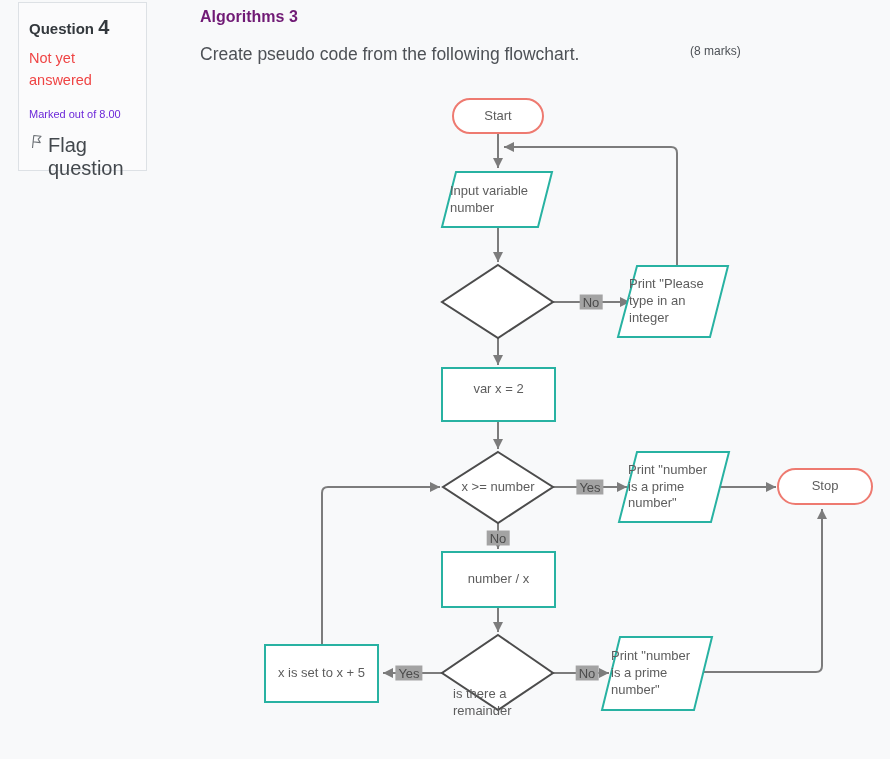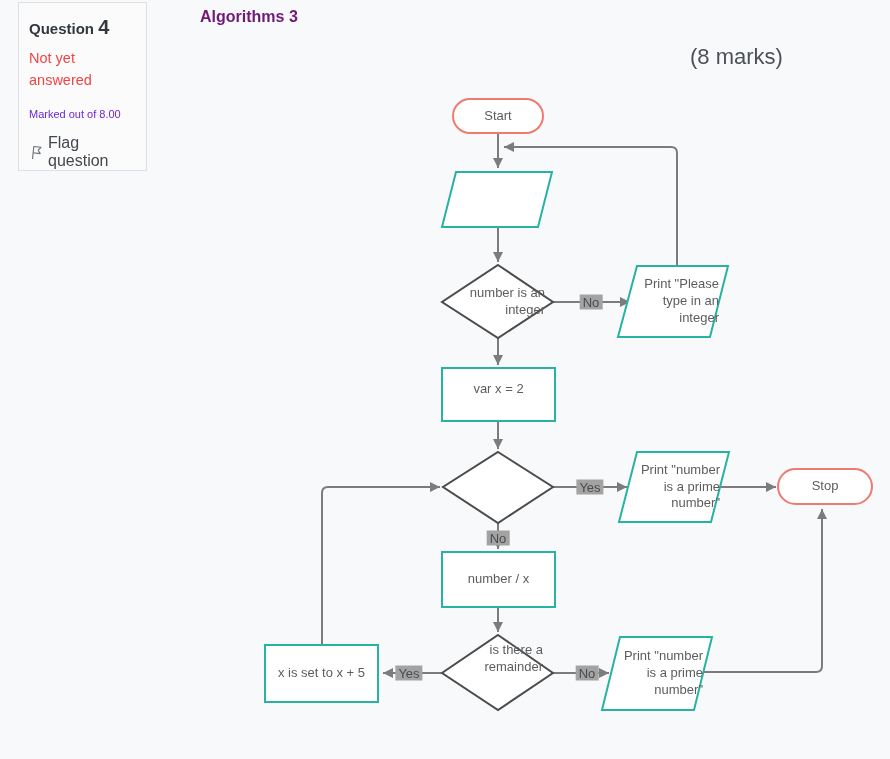--- a/index.html
+++ b/index.html
@@ -16,35 +16,35 @@
   
   .qinfo {
     position:absolute; left:18px; top:2px; width:129px; height:169px;
     background:#fbfbfc; border:1px solid #dde1e5; padding:13px 10px;
   }
   .qinfo-title { font-size:15px; font-weight:bold; color:#33383d; }
   .qinfo-title .qnum { font-size:20px; }
   .qinfo-status { margin-top:9px; font-size:14.5px; color:#ef4444; line-height:1.5; }
   .qinfo-marked { margin-top:14px; font-size:11px; color:#6d28d9; line-height:1.5; }
   .qinfo-flag {
-    margin-top:12px; display:flex; align-items:center; gap:5px;
-    font-size:16px; color:#43484d; cursor:pointer;
+    margin-top:12px; display:flex; gap:5px;
+    font-size:20px; color:#43484d; cursor:pointer;
   }
   .qinfo-flag svg { display:block; }
 
   
   .main-title { position:absolute; left:200px; top:8px; font-size:16px; font-weight:bold; color:#701a75; }
   .prompt { position:absolute; left:200px; top:44px; font-size:17.5px; color:#4d5156; }
-  .marks { position:absolute; left:690px; top:44px; font-size:22px; color:#4d5156; }
+  .marks { position:absolute; left:690px; top:44px; font-size:12px; color:#4d5156; }
 
   
   svg.flow { position:absolute; left:0; top:0; width:890px; height:759px; z-index:1; }
   .nlabel {
     position:absolute; z-index:2; display:flex; align-items:center; justify-content:center;
-    text-align:right; font-size:13px; color:#5d5d5d; line-height:1.3; pointer-events:none;
+    text-align:left; font-size:13px; color:#5d5d5d; line-height:1.3; pointer-events:none;
   }
   .elabel {
     position:absolute; z-index:2; transform:translate(-50%,-50%);
     font-size:13px; color:#4b4b4b; background:#a3a3a3; padding:0 3px; pointer-events:none;
   }
 </style>
 </head>
 <body>
 
 <div id="page">
@@ -60,20 +60,21 @@
       <span>
         <svg width="14" height="15" viewBox="0 0 14 15">
           <path d="M3.5 14 L4.8 1.5 L12 2.3 L9.2 5.2 L11.2 8.6 L3.9 7.8" fill="none" stroke="#6a6f74" stroke-width="1.1" stroke-linejoin="round"></path>
         </svg>
       </span>
       <span>Flag question</span>
     </div>
   </div>
 
   <div class="main-title">Algorithms 3</div>
+  <div class="prompt">Create pseudo code from the following flowchart.</div>
   <div class="marks">(8 marks)</div>
 
   <svg class="flow" viewBox="0 0 890 759">
     <defs>
       <marker id="arrow" viewBox="0 0 12 12" refX="11" refY="6" markerWidth="12" markerHeight="12" orient="auto" markerUnits="userSpaceOnUse">
         <path d="M1,1 L11,6 L1,11 Z" fill="#7c7c7c"></path>
       </marker>
     </defs>
 
     <g stroke="#7c7c7c" stroke-width="2" fill="none">
@@ -103,27 +104,28 @@
       <polygon points="637,452 729,452 711,522 619,522" fill="#ffffff" stroke="#28b2a2" stroke-width="2"></polygon>
       <rect x="778" y="469" width="94" height="35" rx="17.5" fill="#ffffff" stroke="#ee7a70" stroke-width="2"></rect>
       <rect x="442" y="552" width="113" height="55" fill="#ffffff" stroke="#28b2a2" stroke-width="2"></rect>
       <polygon points="498,635 553,673 498,710 442,673" fill="#ffffff" stroke="#4c4c4c" stroke-width="2"></polygon>
       <polygon points="620,637 712,637 694,710 602,710" fill="#ffffff" stroke="#28b2a2" stroke-width="2"></polygon>
       <rect x="265" y="645" width="113" height="57" fill="#ffffff" stroke="#28b2a2" stroke-width="2"></rect>
     </g>
   </svg>
 
   <div class="nlabel" style="left:453px; top:99px; width:90px; height:34px;">Start</div>
-  <div class="nlabel" style="left:451px; top:265px; width:94px; height:73px;">number is an integer</div>
+  <div class="nlabel" style="left:450px; top:172px; width:96px; height:55px;">Input variable number</div>
   <div class="nlabel" style="left:629px; top:266px; width:90px; height:71px;">Print "Please type in an integer</div>
   <div class="nlabel" style="left:442px; top:368px; width:113px; height:42px;">var x = 2</div>
+  <div class="nlabel" style="left:443px; top:452px; width:110px; height:71px;">x &gt;= number</div>
   <div class="nlabel" style="left:628px; top:452px; width:92px; height:70px;">Print "number is a prime number"</div>
   <div class="nlabel" style="left:778px; top:469px; width:94px; height:35px;">Stop</div>
   <div class="nlabel" style="left:442px; top:552px; width:113px; height:55px;">number / x</div>
-  <div class="nlabel" style="left:453px; top:621px; width:90px; height:75px;">is there a remainder</div>
+  <div class="nlabel" style="left:453px; top:665px; width:90px; height:75px;">is there a remainder</div>
   <div class="nlabel" style="left:611px; top:637px; width:92px; height:73px;">Print "number is a prime number"</div>
   <div class="nlabel" style="left:265px; top:645px; width:113px; height:57px;">x is set to x + 5</div>
 
   <div class="elabel" style="left:591px; top:302px;">No</div>
   <div class="elabel" style="left:590px; top:487px;">Yes</div>
   <div class="elabel" style="left:498px; top:538px;">No</div>
   <div class="elabel" style="left:587px; top:673px;">No</div>
   <div class="elabel" style="left:409px; top:673px;">Yes</div>
 
 </div>

